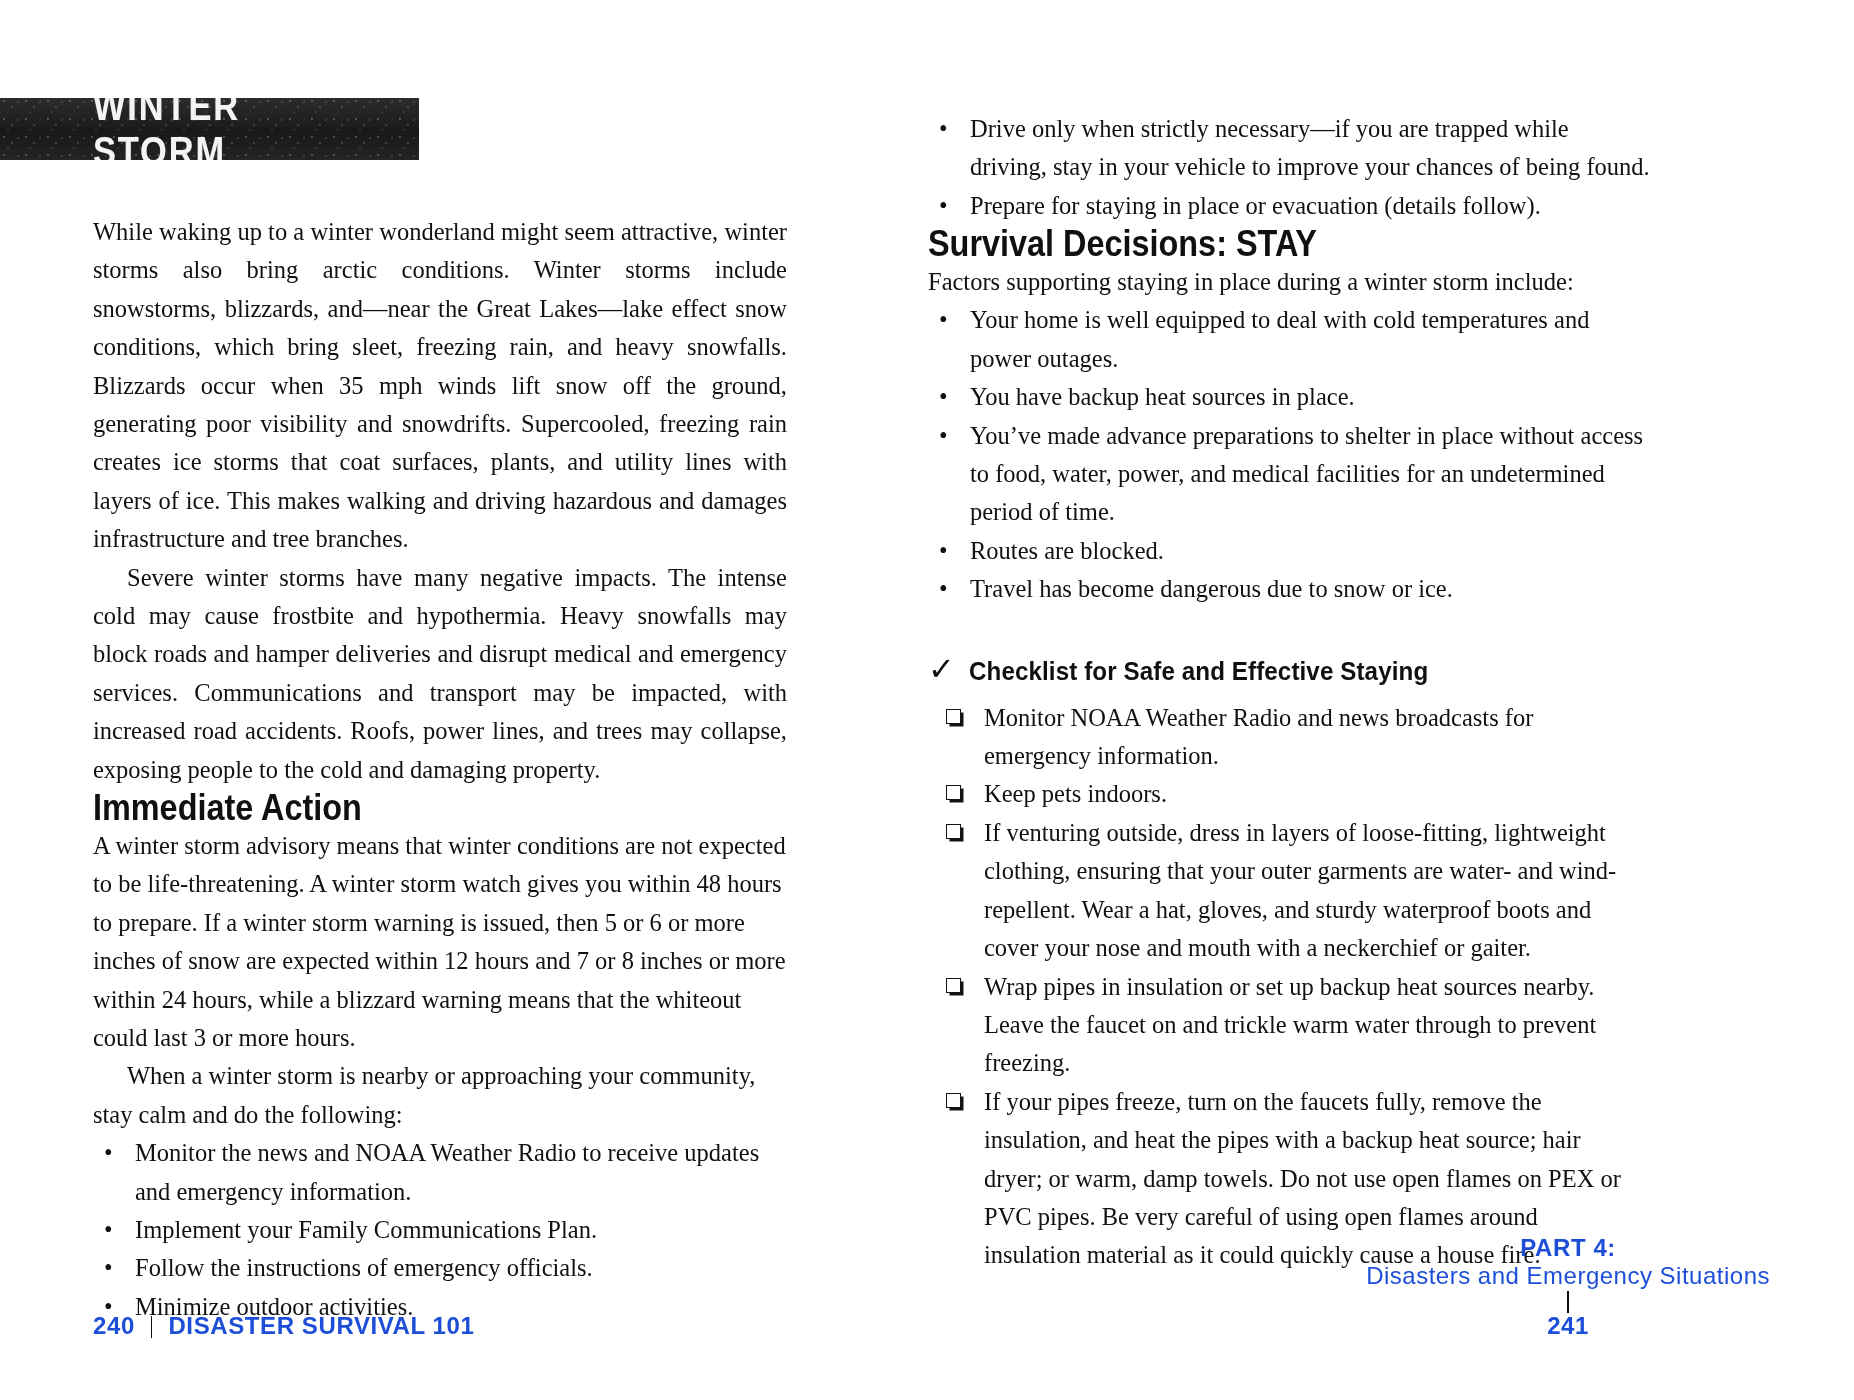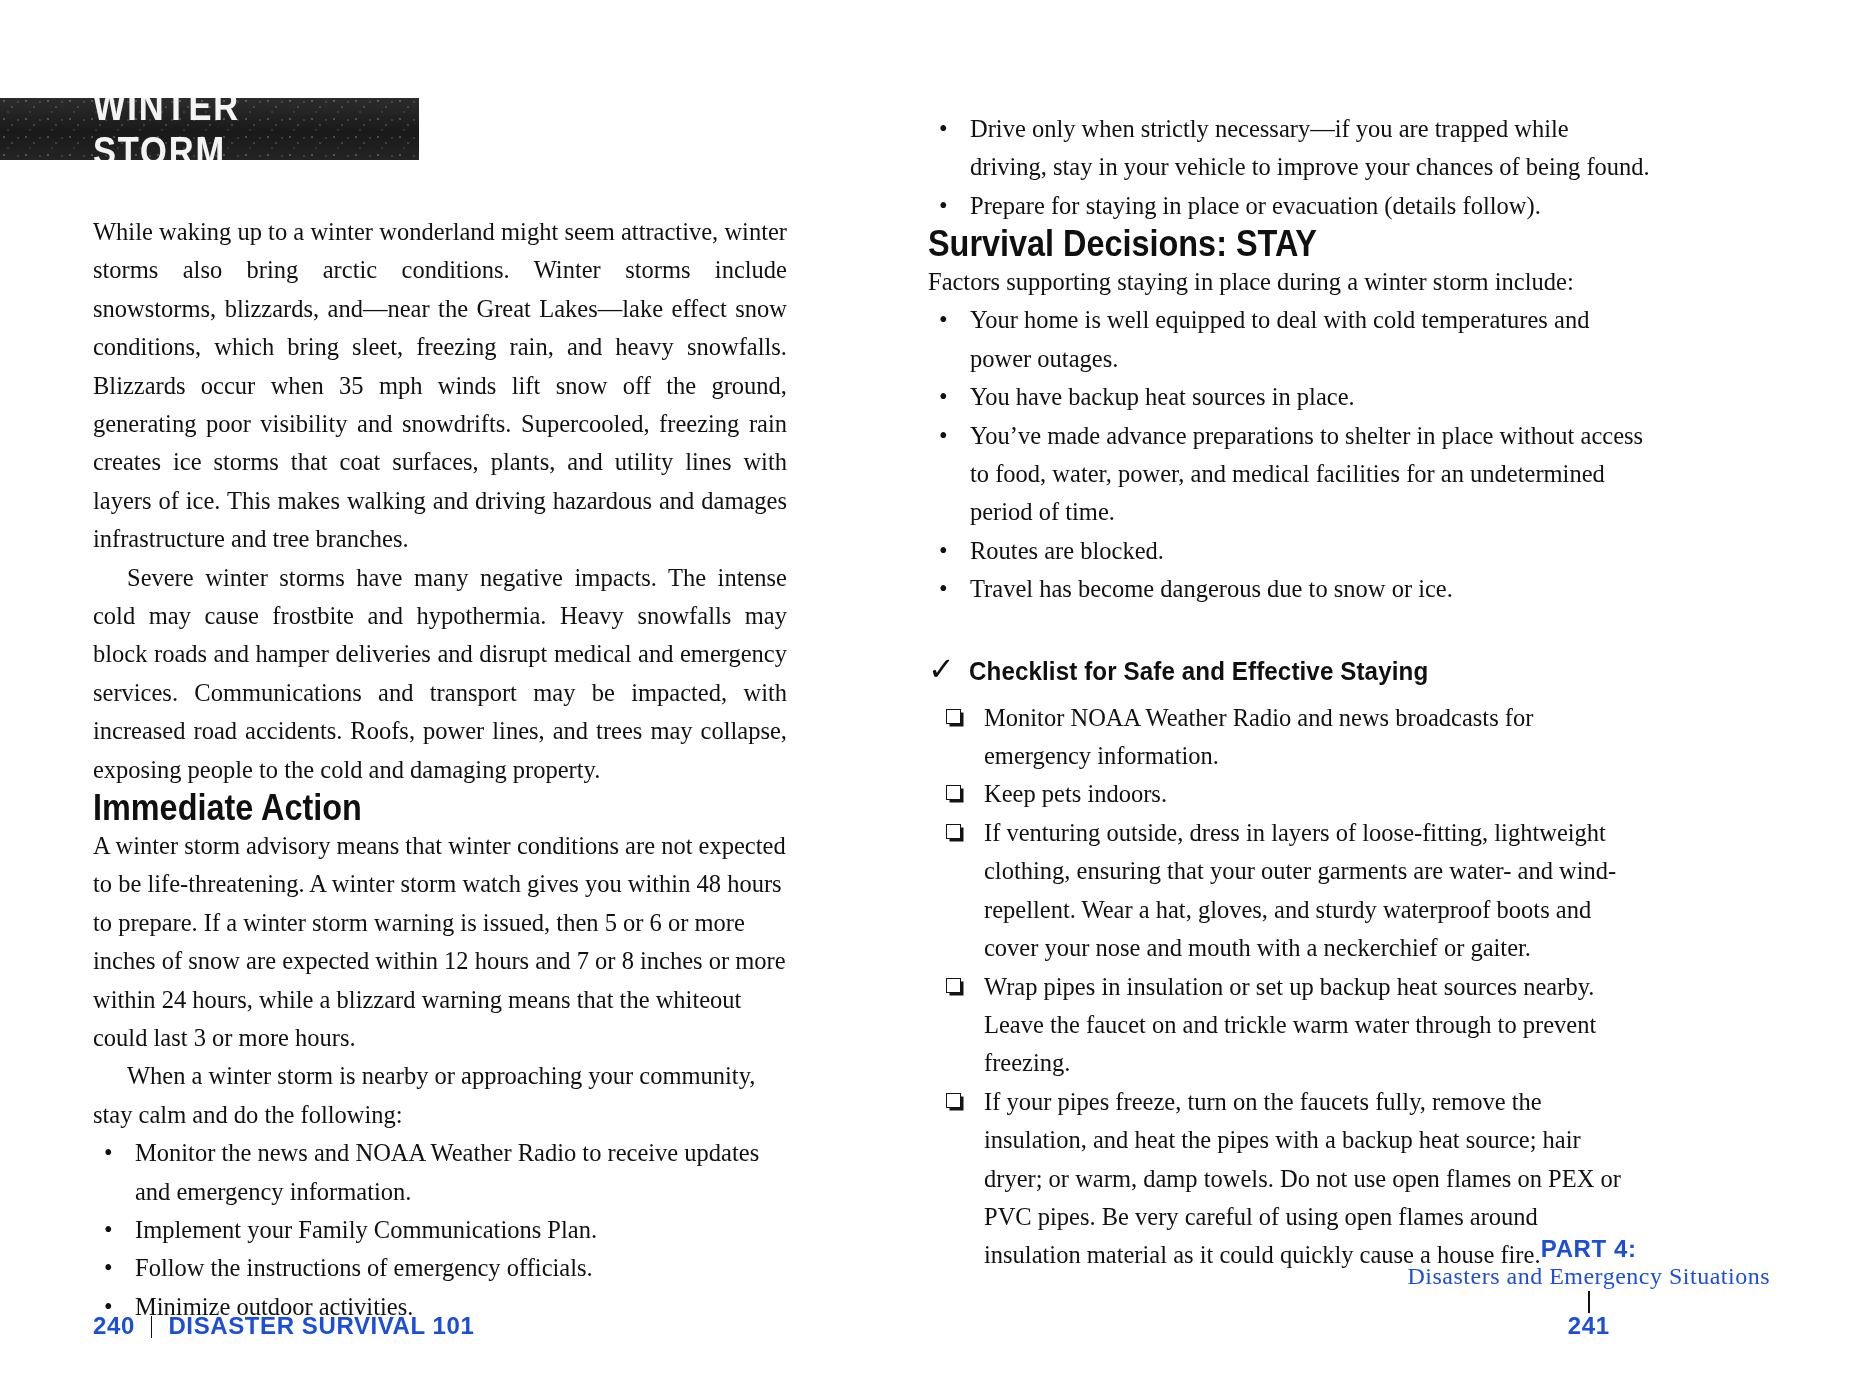--- a/index.html
+++ b/index.html
@@ -179,21 +179,20 @@
     position: relative;
     top: 1px;
   }
   .footer .light {
     font-weight: 700;
     letter-spacing: 0.6px;
   }
   .footer .reg {
     font-weight: 400;
     letter-spacing: 0.5px;
-    font-family: Liberation Serif, serif;
   }
 
   
   .mt-26 { margin-top: 26px; }
   .mt-34 { }
   .mt-44 { margin-top: 44px; }
   .mt-56 { margin-top: 56px; }
   .mt-62 { margin-top: 62px; }
 </style>
 </head>

